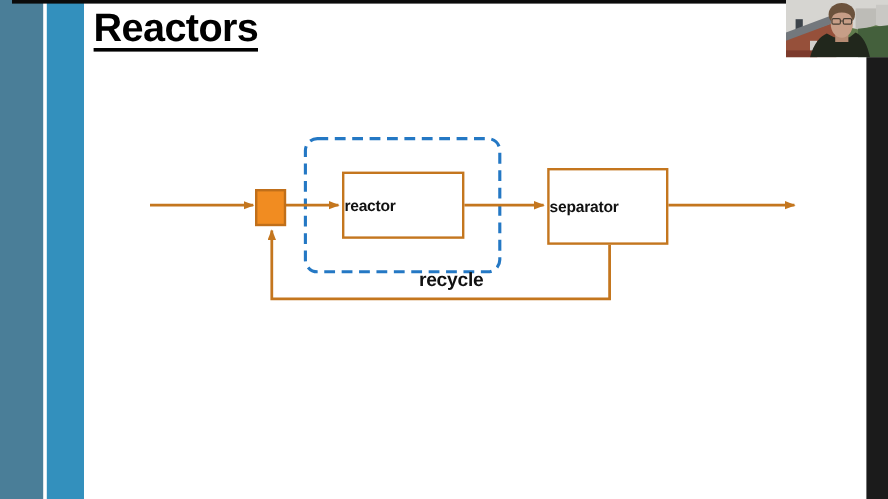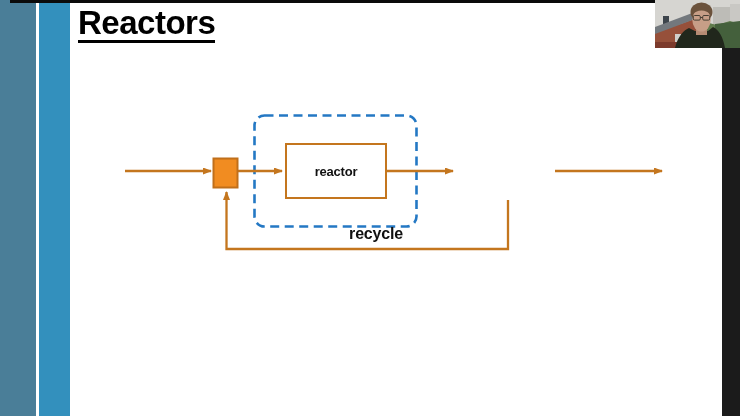--- a/index.html
+++ b/index.html
@@ -15,21 +15,21 @@
   
   .slide-title{
     position:absolute;left:78px;top:6px;z-index:2;
     font-size:33px;font-weight:bold;color:#000;line-height:33px;
     border-bottom:3px solid #000;padding-bottom:1px;letter-spacing:-0.5px;
   }
   
   .diagram-svg{position:absolute;left:0;top:0;width:740px;height:416px;z-index:2;}
   .unit-box{
     position:absolute;background:#ffffff;border:2.5px solid #c4761e;z-index:3;
-    display:flex;align-items:center;justify-content:center;
+    display:flex;align-items:center;justify-content:flex-start;
     font-weight:bold;font-size:13px;color:#111;letter-spacing:-0.2px;
   }
   .reactor-box{left:285px;top:143px;width:98px;height:52px;}
   .separator-box{left:456px;top:140px;width:97px;height:60px;}
   .recycle-label{
     position:absolute;left:340px;top:225px;width:72px;text-align:center;z-index:3;
     font-weight:bold;font-size:16px;color:#111;letter-spacing:-0.2px;
   }
   
   .webcam{position:absolute;left:655px;top:0;width:85px;height:48px;z-index:4;overflow:hidden;}
@@ -63,20 +63,23 @@
       <path d="M555,171 L662,171" marker-end="url(#ah)"></path>
       <path d="M508,200 L508,249 L226.5,249 L226.5,192" marker-end="url(#ah)"></path>
     </g>
 
     <rect x="213.5" y="158.5" width="24" height="29" fill="#f18c21" stroke="#c06f1a" stroke-width="2"></rect>
   </svg>
 
   <div class="unit-box reactor-box">
     <span>reactor</span>
   </div>
+  <div class="unit-box separator-box">
+    <span>separator</span>
+  </div>
   <div class="recycle-label">recycle</div>
 
   <div class="webcam">
     <svg viewBox="0 0 85 48" width="85" height="48">
       <rect width="85" height="48" fill="#d6d5d1"></rect>
       <rect x="58" y="7" width="27" height="18" fill="#bdbcb7"></rect>
       <rect x="75" y="4" width="10" height="21" fill="#c9c8c4"></rect>
       <path d="M0,30 L20,24 L35,26 L50,22 L62,25 L75,21 L85,24 L85,36 L0,36 Z" fill="#5f7b4c"></path>
       <path d="M60,24 L85,21 L85,48 L60,48 Z" fill="#44603c"></path>
       <rect x="8" y="16" width="6" height="9" fill="#3d444b"></rect>

